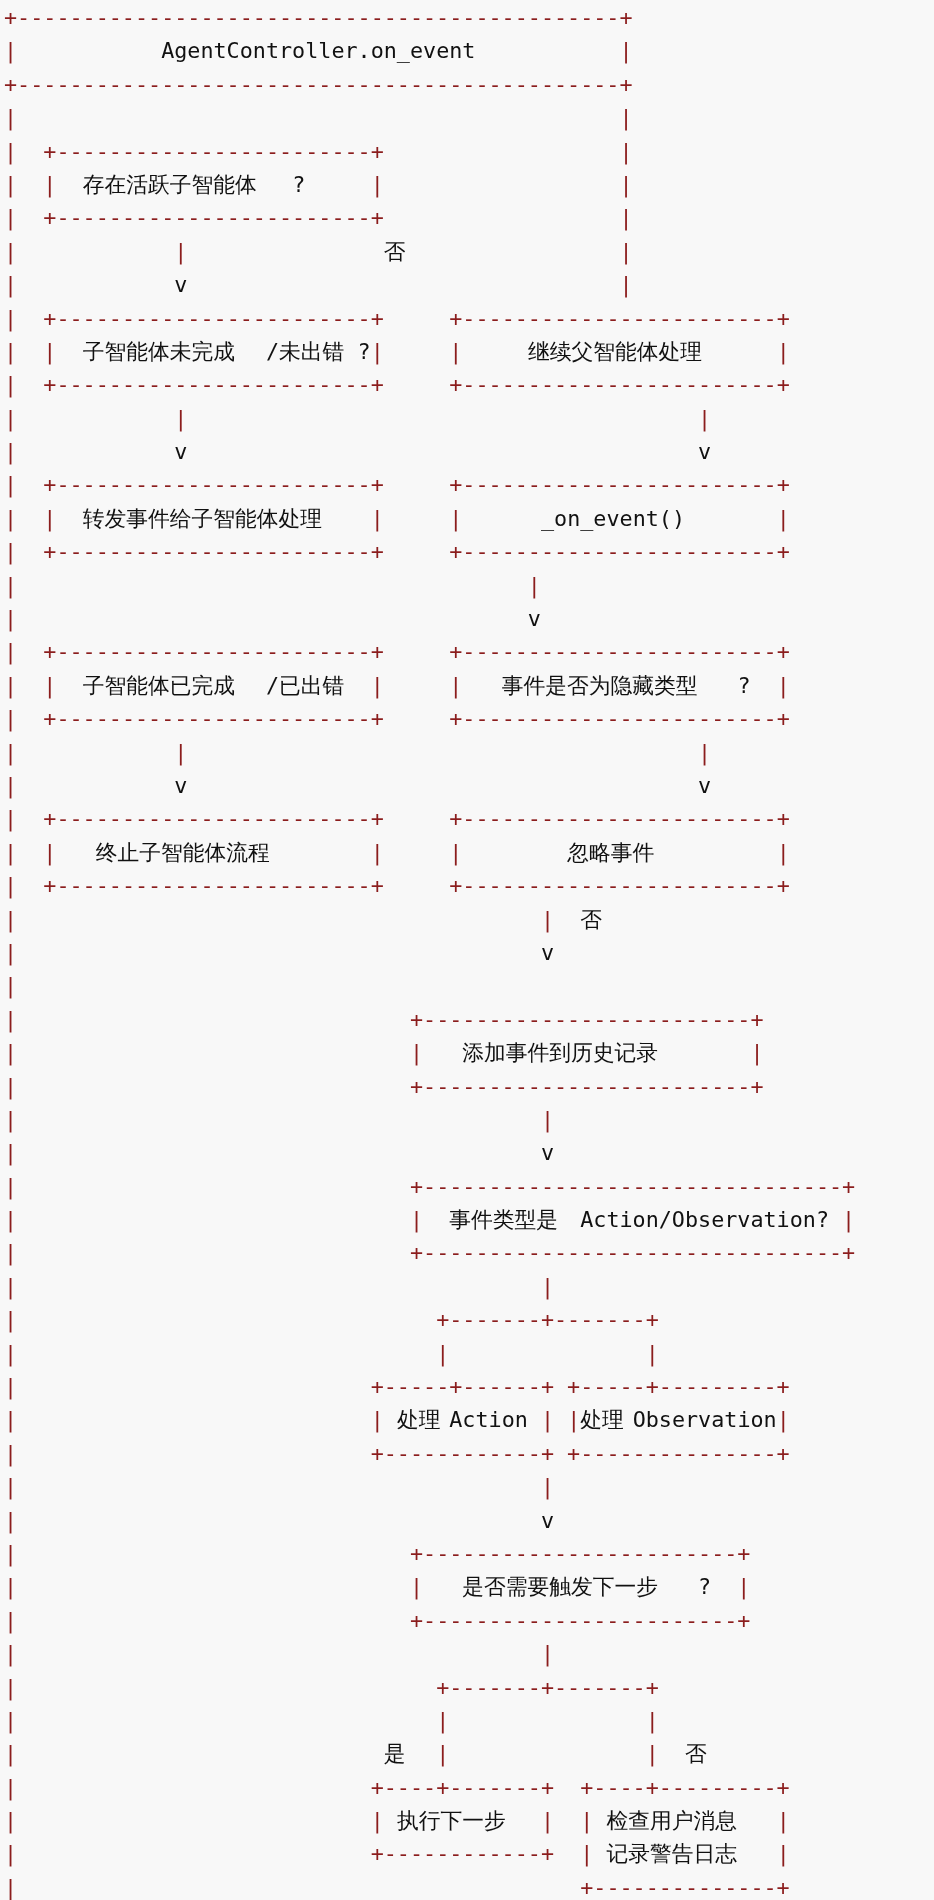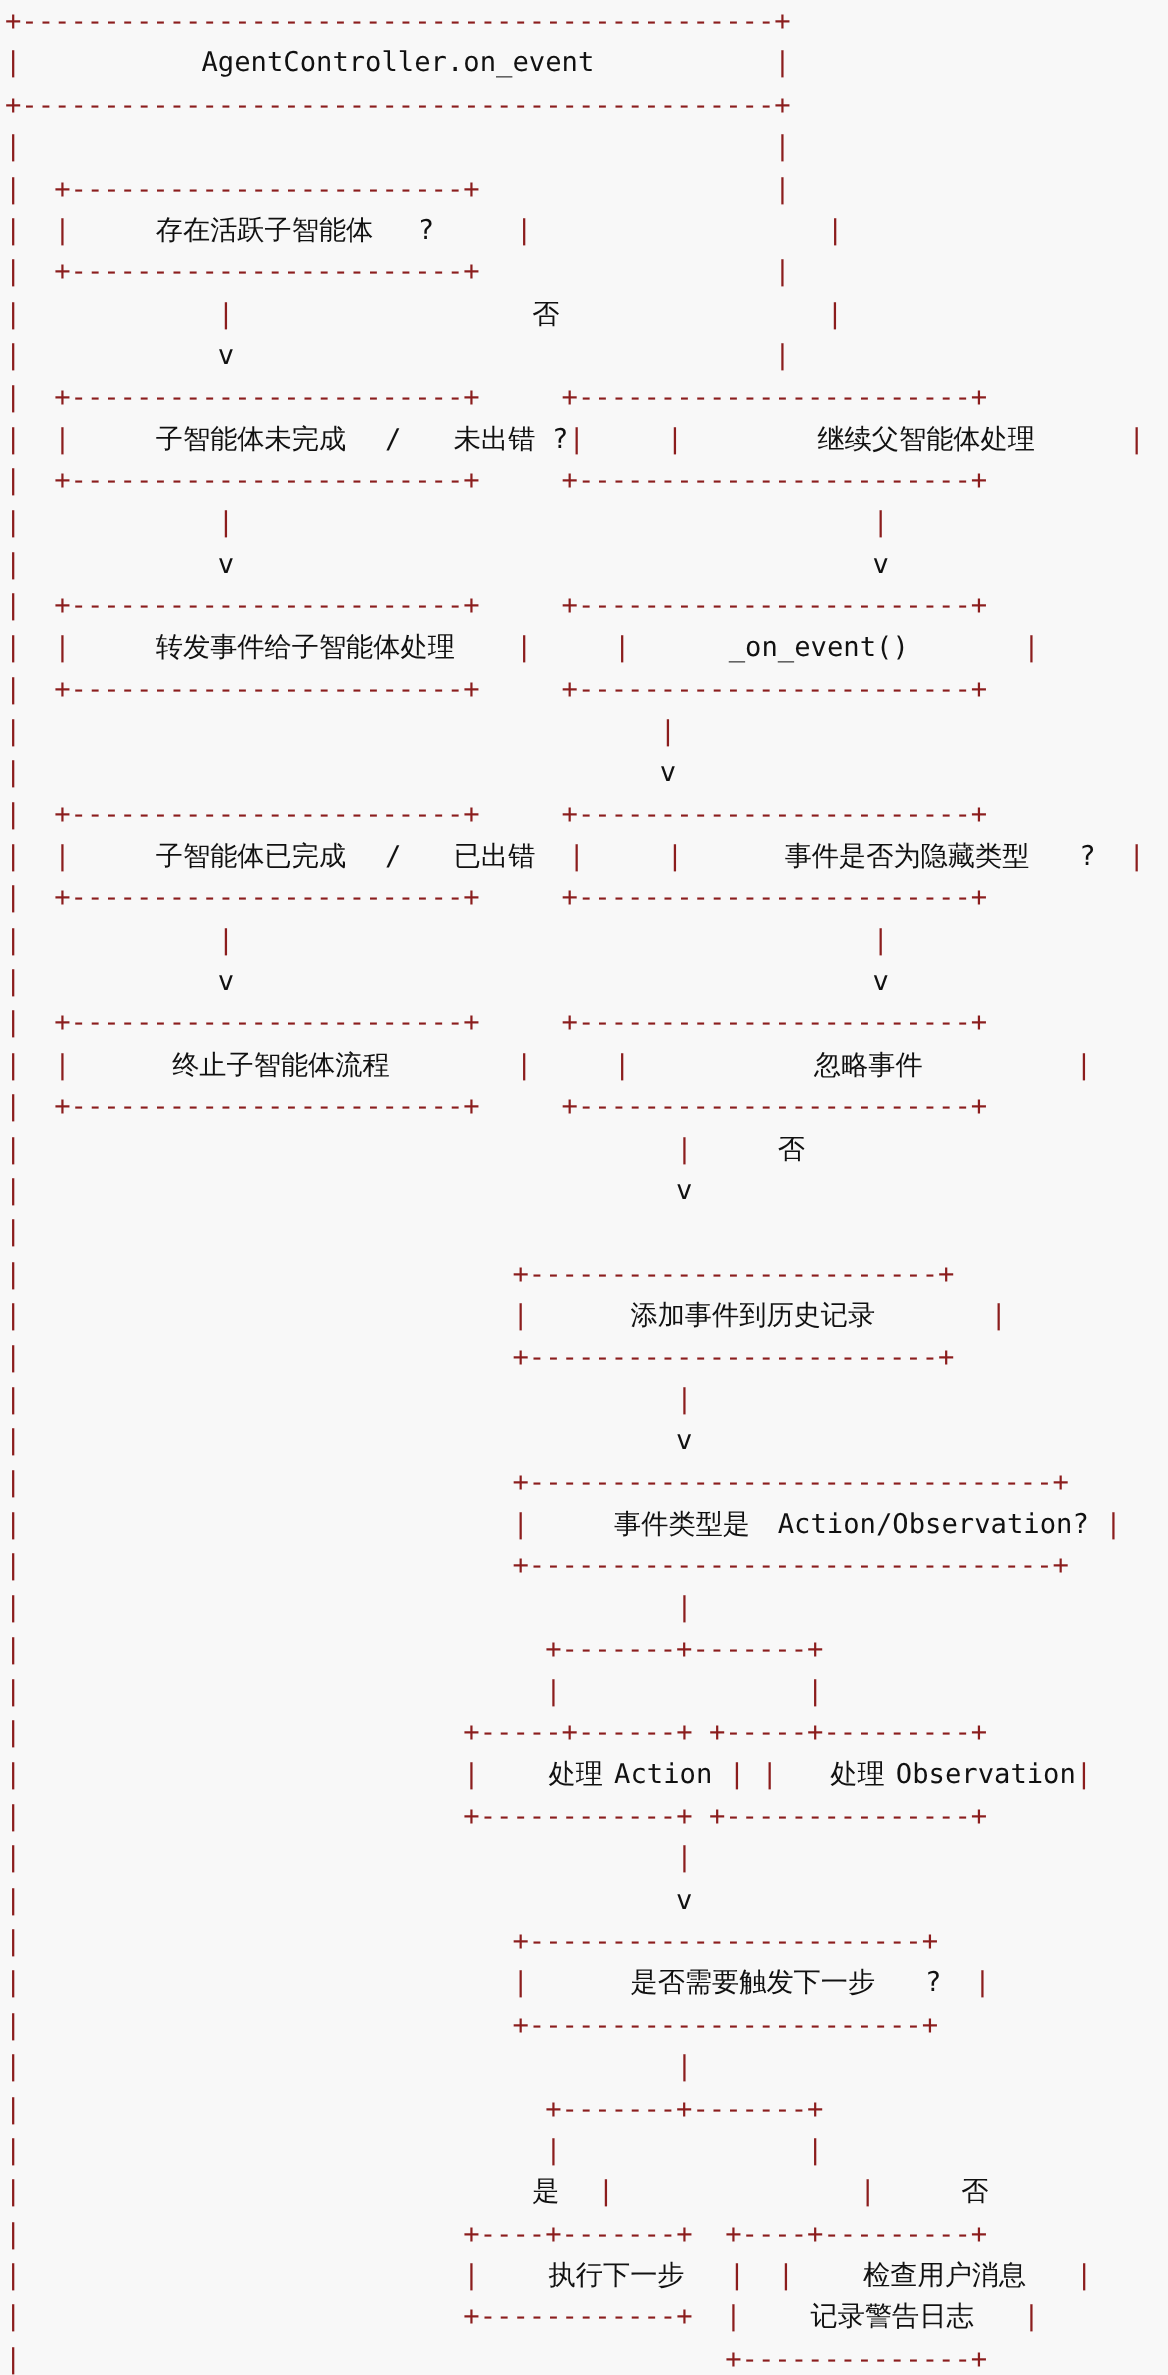--- a/index.html
+++ b/index.html
@@ -14,20 +14,20 @@
   pre#art{
     margin:0;padding:1px 0 0 4px;
     font-family:"DejaVu Sans Mono","Liberation Mono",monospace;
     font-size:21.75px;
     line-height:33.4px;
     color:var(--text,#111111);
     white-space:pre;
   }
   pre#art .ln{display:block;height:33.4px;white-space:pre;}
   pre#art .p{color:var(--punct,#8b1d1d);}
-  pre#art .c{display:inline-block;letter-spacing:0;margin-left:42px;}
+  pre#art .c{display:inline-block;letter-spacing:0;}
 </style>
 </head>
 <body>
 
 <div id="canvas">
   <pre id="art"><span class="ln"><span class="p">+----------------------------------------------+</span></span><span class="ln"><span class="p">|</span>           AgentController.on_event           <span class="p">|</span></span><span class="ln"><span class="p">+----------------------------------------------+</span></span><span class="ln"><span class="p">|</span>                                              <span class="p">|</span></span><span class="ln"><span class="p">|</span>  <span class="p">+------------------------+</span>                  <span class="p">|</span></span><span class="ln"><span class="p">|</span>  <span class="p">|</span>  <span class="c" style="width: 16ch;">存在活跃子智能体</span>?     <span class="p">|</span>                  <span class="p">|</span></span><span class="ln"><span class="p">|</span>  <span class="p">+------------------------+</span>                  <span class="p">|</span></span><span class="ln"><span class="p">|</span>            <span class="p">|</span>               <span class="c" style="width: 2ch;">否</span>                <span class="p">|</span></span><span class="ln"><span class="p">|</span>            v                                 <span class="p">|</span></span><span class="ln"><span class="p">|</span>  <span class="p">+------------------------+</span>     <span class="p">+------------------------+</span></span><span class="ln"><span class="p">|</span>  <span class="p">|</span>  <span class="c" style="width: 14ch;">子智能体未完成</span>/<span class="c" style="width: 6ch;">未出错</span>?<span class="p">|</span>     <span class="p">|</span>     <span class="c" style="width: 16ch;">继续父智能体处理</span>   <span class="p">|</span></span><span class="ln"><span class="p">|</span>  <span class="p">+------------------------+</span>     <span class="p">+------------------------+</span></span><span class="ln"><span class="p">|</span>            <span class="p">|</span>                                       <span class="p">|</span></span><span class="ln"><span class="p">|</span>            v                                       v</span><span class="ln"><span class="p">|</span>  <span class="p">+------------------------+</span>     <span class="p">+------------------------+</span></span><span class="ln"><span class="p">|</span>  <span class="p">|</span>  <span class="c" style="width: 22ch;">转发事件给子智能体处理</span><span class="p">|</span>     <span class="p">|</span>      _on_event()       <span class="p">|</span></span><span class="ln"><span class="p">|</span>  <span class="p">+------------------------+</span>     <span class="p">+------------------------+</span></span><span class="ln"><span class="p">|</span>                                       <span class="p">|</span></span><span class="ln"><span class="p">|</span>                                       v</span><span class="ln"><span class="p">|</span>  <span class="p">+------------------------+</span>     <span class="p">+------------------------+</span></span><span class="ln"><span class="p">|</span>  <span class="p">|</span>  <span class="c" style="width: 14ch;">子智能体已完成</span>/<span class="c" style="width: 6ch;">已出错</span> <span class="p">|</span>     <span class="p">|</span>   <span class="c" style="width: 18ch;">事件是否为隐藏类型</span>?  <span class="p">|</span></span><span class="ln"><span class="p">|</span>  <span class="p">+------------------------+</span>     <span class="p">+------------------------+</span></span><span class="ln"><span class="p">|</span>            <span class="p">|</span>                                       <span class="p">|</span></span><span class="ln"><span class="p">|</span>            v                                       v</span><span class="ln"><span class="p">|</span>  <span class="p">+------------------------+</span>     <span class="p">+------------------------+</span></span><span class="ln"><span class="p">|</span>  <span class="p">|</span>   <span class="c" style="width: 16ch;">终止子智能体流程</span>     <span class="p">|</span>     <span class="p">|</span>        <span class="c" style="width: 8ch;">忽略事件</span>        <span class="p">|</span></span><span class="ln"><span class="p">|</span>  <span class="p">+------------------------+</span>     <span class="p">+------------------------+</span></span><span class="ln"><span class="p">|</span>                                        <span class="p">|</span>  <span class="c" style="width: 2ch;">否</span></span><span class="ln"><span class="p">|</span>                                        v</span><span class="ln"><span class="p">|</span></span><span class="ln"><span class="p">|</span>                              <span class="p">+-------------------------+</span></span><span class="ln"><span class="p">|</span>                              <span class="p">|</span>   <span class="c" style="width: 18ch;">添加事件到历史记录</span>    <span class="p">|</span></span><span class="ln"><span class="p">|</span>                              <span class="p">+-------------------------+</span></span><span class="ln"><span class="p">|</span>                                        <span class="p">|</span></span><span class="ln"><span class="p">|</span>                                        v</span><span class="ln"><span class="p">|</span>                              <span class="p">+--------------------------------+</span></span><span class="ln"><span class="p">|</span>                              <span class="p">|</span>  <span class="c" style="width: 10ch;">事件类型是</span>Action/Observation? <span class="p">|</span></span><span class="ln"><span class="p">|</span>                              <span class="p">+--------------------------------+</span></span><span class="ln"><span class="p">|</span>                                        <span class="p">|</span></span><span class="ln"><span class="p">|</span>                                <span class="p">+-------+-------+</span></span><span class="ln"><span class="p">|</span>                                <span class="p">|</span>               <span class="p">|</span></span><span class="ln"><span class="p">|</span>                           <span class="p">+-----+------+</span> <span class="p">+-----+---------+</span></span><span class="ln"><span class="p">|</span>                           <span class="p">|</span> <span class="c" style="width: 4ch;">处理</span>Action <span class="p">|</span> <span class="p">|</span><span class="c" style="width: 4ch;">处理</span>Observation<span class="p">|</span></span><span class="ln"><span class="p">|</span>                           <span class="p">+------------+</span> <span class="p">+---------------+</span></span><span class="ln"><span class="p">|</span>                                        <span class="p">|</span></span><span class="ln"><span class="p">|</span>                                        v</span><span class="ln"><span class="p">|</span>                              <span class="p">+------------------------+</span></span><span class="ln"><span class="p">|</span>                              <span class="p">|</span>   <span class="c" style="width: 18ch;">是否需要触发下一步</span>?  <span class="p">|</span></span><span class="ln"><span class="p">|</span>                              <span class="p">+------------------------+</span></span><span class="ln"><span class="p">|</span>                                        <span class="p">|</span></span><span class="ln"><span class="p">|</span>                                <span class="p">+-------+-------+</span></span><span class="ln"><span class="p">|</span>                                <span class="p">|</span>               <span class="p">|</span></span><span class="ln"><span class="p">|</span>                            <span class="c" style="width: 2ch;">是</span>  <span class="p">|</span>               <span class="p">|</span>  <span class="c" style="width: 2ch;">否</span></span><span class="ln"><span class="p">|</span>                           <span class="p">+----+-------+</span>  <span class="p">+----+---------+</span></span><span class="ln"><span class="p">|</span>                           <span class="p">|</span> <span class="c" style="width: 10ch;">执行下一步</span> <span class="p">|</span>  <span class="p">|</span> <span class="c" style="width: 12ch;">检查用户消息</span> <span class="p">|</span></span><span class="ln"><span class="p">|</span>                           <span class="p">+------------+</span>  <span class="p">|</span> <span class="c" style="width: 12ch;">记录警告日志</span> <span class="p">|</span></span><span class="ln"><span class="p">|</span>                                           <span class="p">+--------------+</span></span></pre>
 </div>
 
 </body></html>

